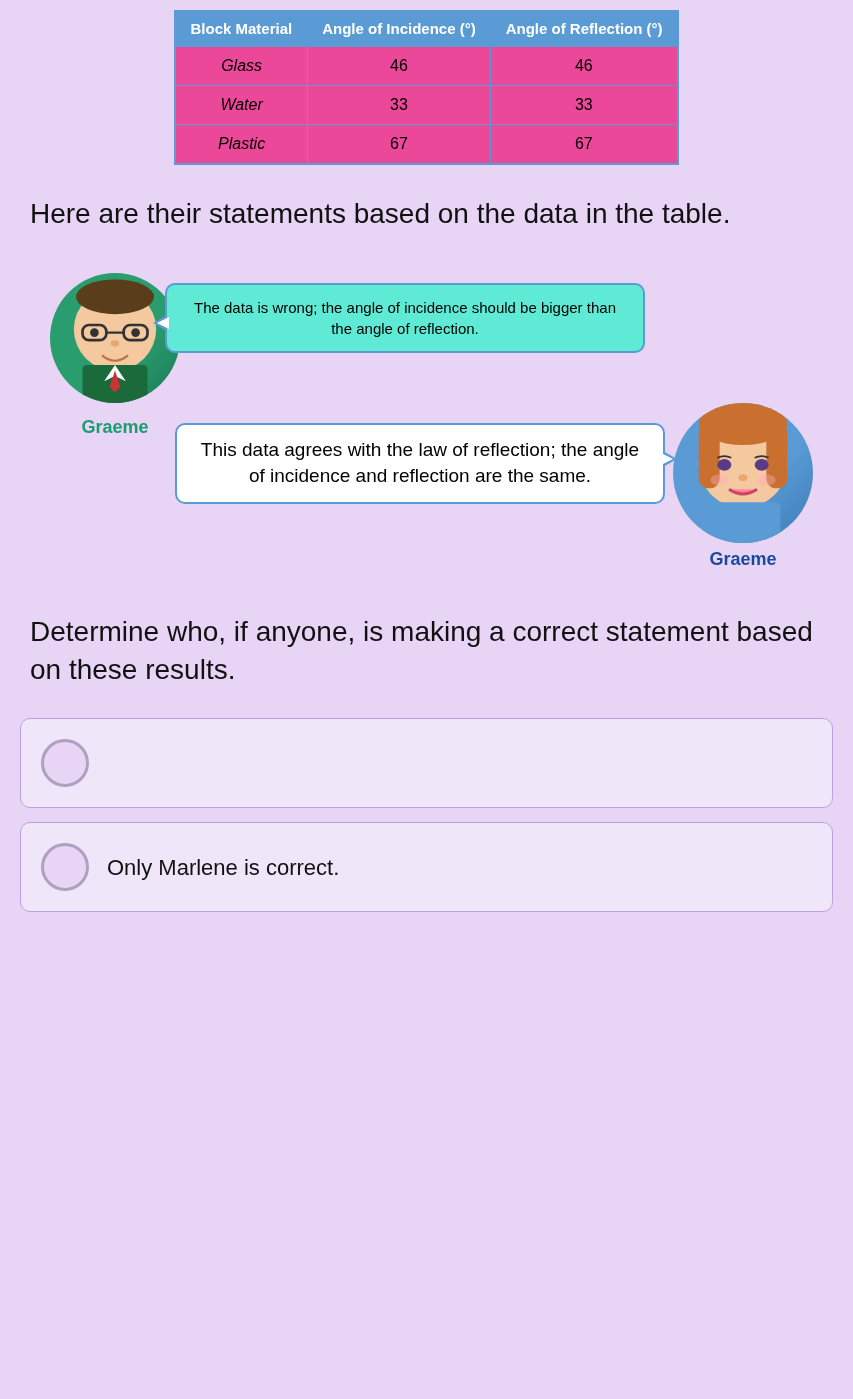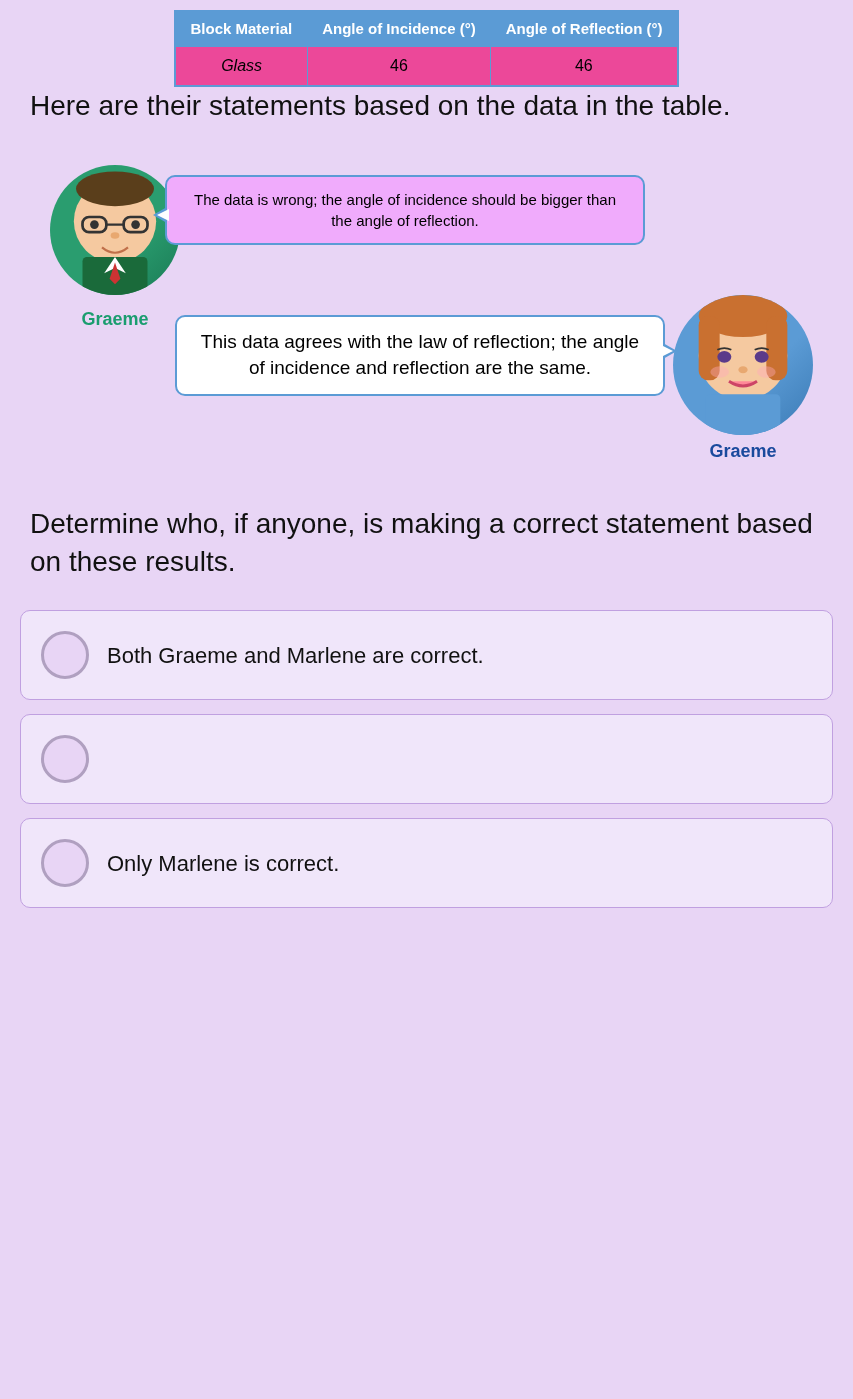--- a/index.html
+++ b/index.html
@@ -10,20 +10,21 @@
       width: 853px;
       min-height: 1399px;
       padding: 0 20px 40px 20px;
     }
 
     
     .table-section {
       display: flex;
       justify-content: center;
       padding-top: 10px;
+      margin-bottom: 30px;
     }
 
     .data-table {
       border-collapse: collapse;
       border: 2px solid #5b9bd5;
     }
 
     .data-table th {
       background-color: #5b9bd5;
       color: white;
@@ -88,21 +89,21 @@
       font-weight: bold;
       font-size: 18px;
       margin-top: 14px;
     }
 
     
     .graeme-bubble {
       position: absolute;
       left: 145px;
       top: 20px;
-      background: #f0abfc;
+      background: #5eead4;
       border: 2px solid #5b9bd5;
       border-radius: 10px;
       padding: 12px 16px;
       width: 480px;
       font-size: 15px;
       text-align: center;
       line-height: 1.4;
     }
 
     .graeme-bubble::before {
@@ -241,20 +242,30 @@
         <th>Angle of Incidence (°)</th>
         <th>Angle of Reflection (°)</th>
       </tr>
     </thead>
     <tbody id="table-body">
     <tr>
           <td>Glass</td>
           <td>46</td>
           <td>46</td>
         </tr>
+        <tr>
+          <td>Water</td>
+          <td>33</td>
+          <td>33</td>
+        </tr>
+        <tr>
+          <td>Plastic</td>
+          <td>67</td>
+          <td>67</td>
+        </tr>
       </tbody>
   </table>
 </div>
 
 <p class="statement-text">Here are their statements based on the data in the table.</p>
 
 <div class="characters-section">
 
   <div class="graeme-container">
     <div class="graeme-avatar">
@@ -315,24 +326,20 @@
       </svg>
     </div>
     <span class="marlene-name">Graeme</span>
   </div>
 
 </div>
 
 <p class="question-text">Determine who, if anyone, is making a correct statement based on these results.</p>
 
 <div id="answers-container">
-<div class="answer-option">
-      <div class="radio-circle"></div>
-      <span class="answer-text">Both Graeme and Marlene are correct.</span>
-    </div>
     <div class="answer-option">
       <div class="radio-circle"></div>
     </div>
     <div class="answer-option">
       <div class="radio-circle"></div>
       <span class="answer-text">Only Marlene is correct.</span>
     </div>
   </div>
 
 </body></html>

